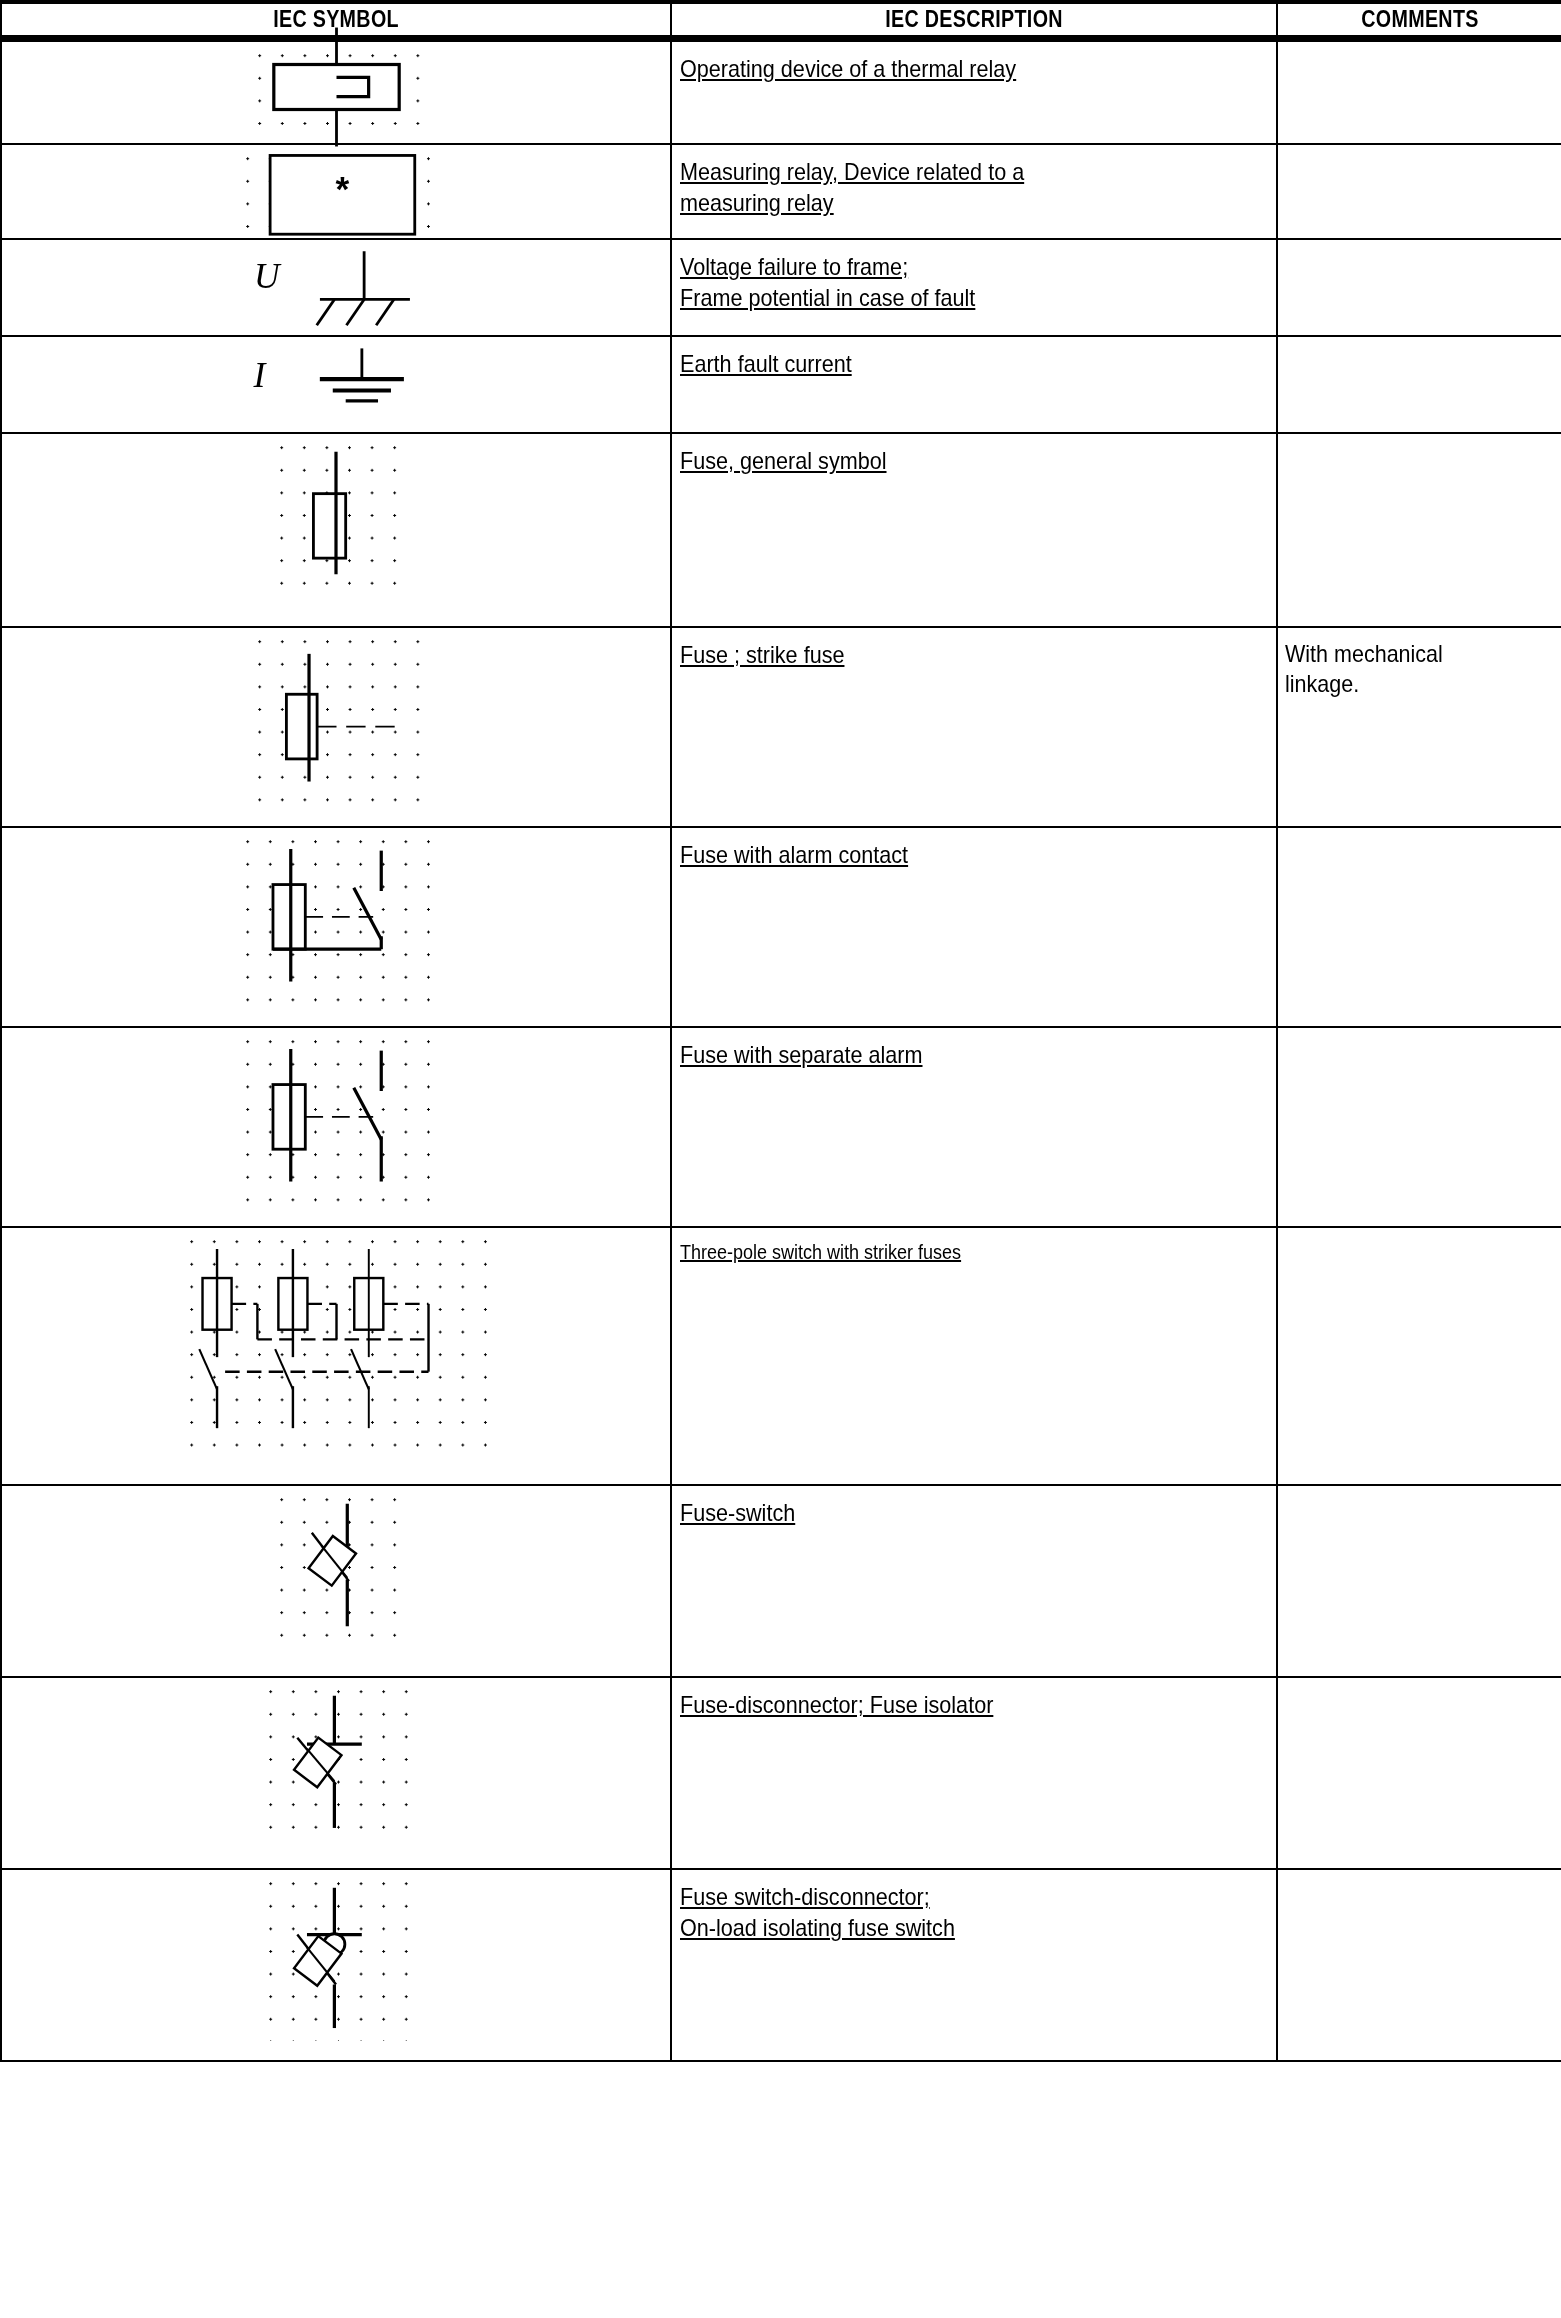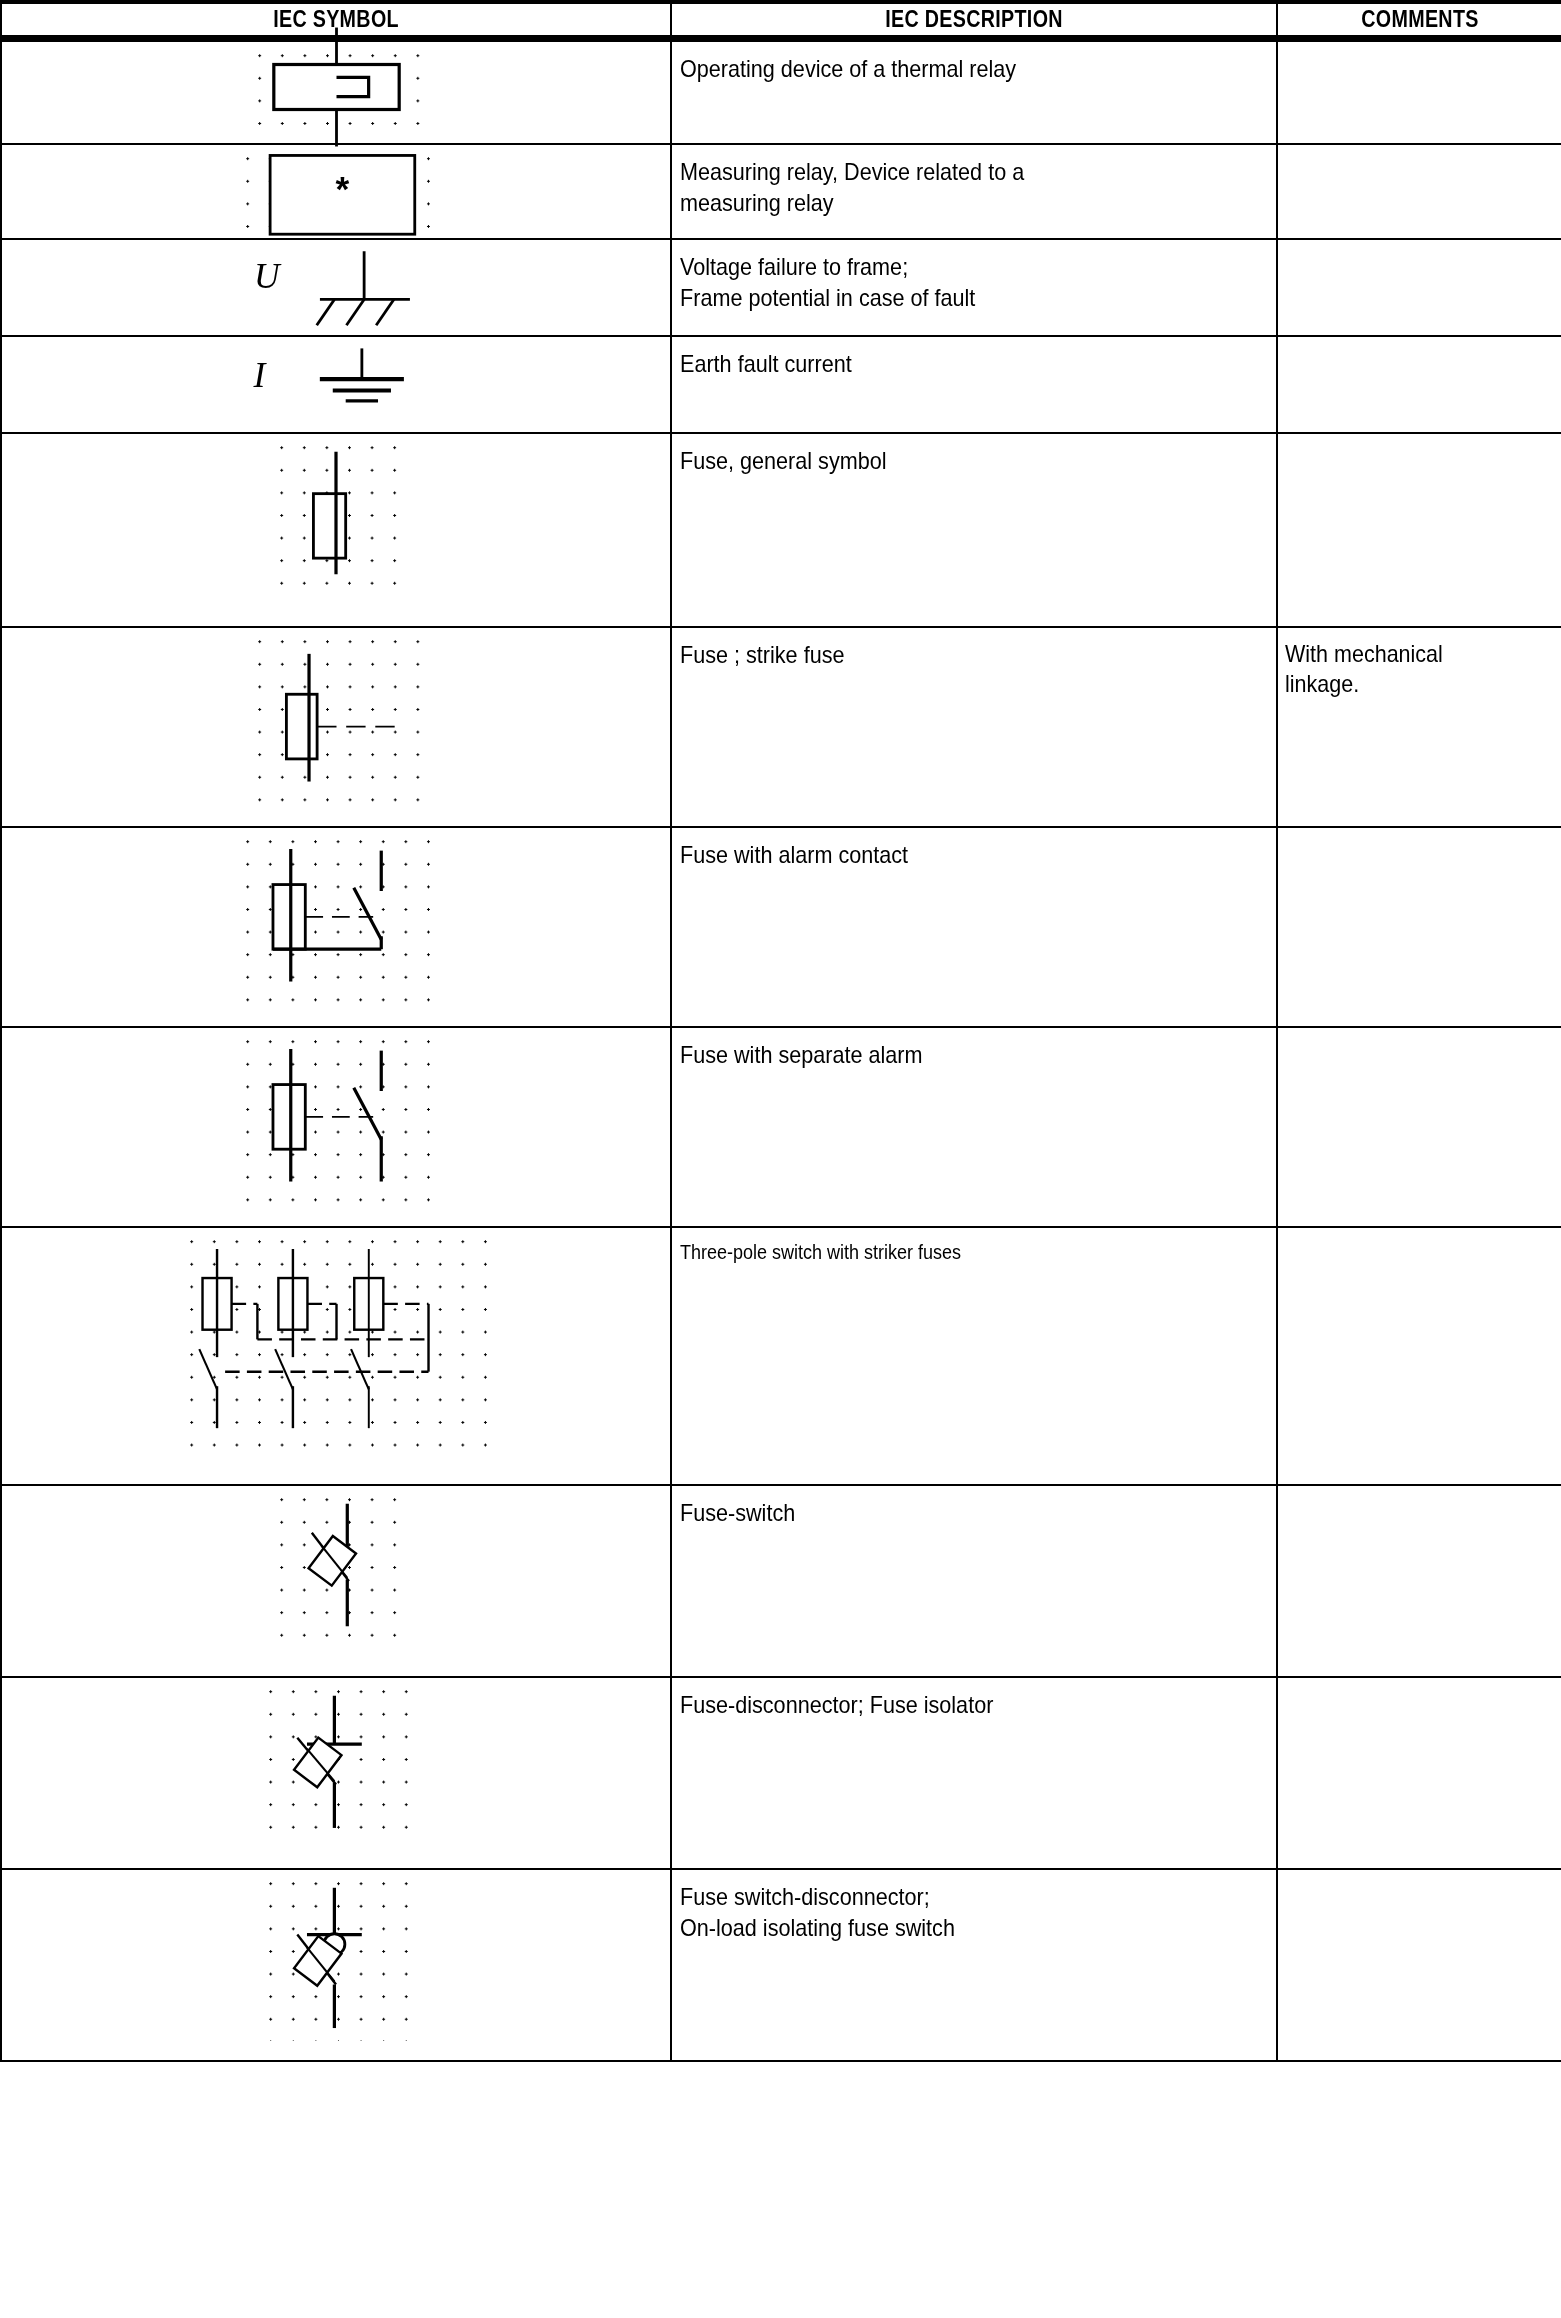--- a/index.html
+++ b/index.html
@@ -22,21 +22,21 @@
     vertical-align:middle;
     font-weight:bold;
     font-size:24px;
     letter-spacing:0.4px;
     font-family:"Liberation Sans",sans-serif;
     transform:scaleX(.82);
   }
   thead th .hd{display:inline-block;}
 
   td.sym{position:relative;}
-  td.desc{padding:11.3px 0 0 8px;}
+  td.desc{padding:11.3px 0 0 8px;text-decoration:underline;}
   td.com{padding:11.3px 0 0 6.5px;}
 
   .dtext{
     font-size:24px;
     line-height:31px;
     white-space:pre-line;
     font-family:"Liberation Sans",sans-serif;
     transform:scaleX(.90);
     transform-origin:left top;
   }

